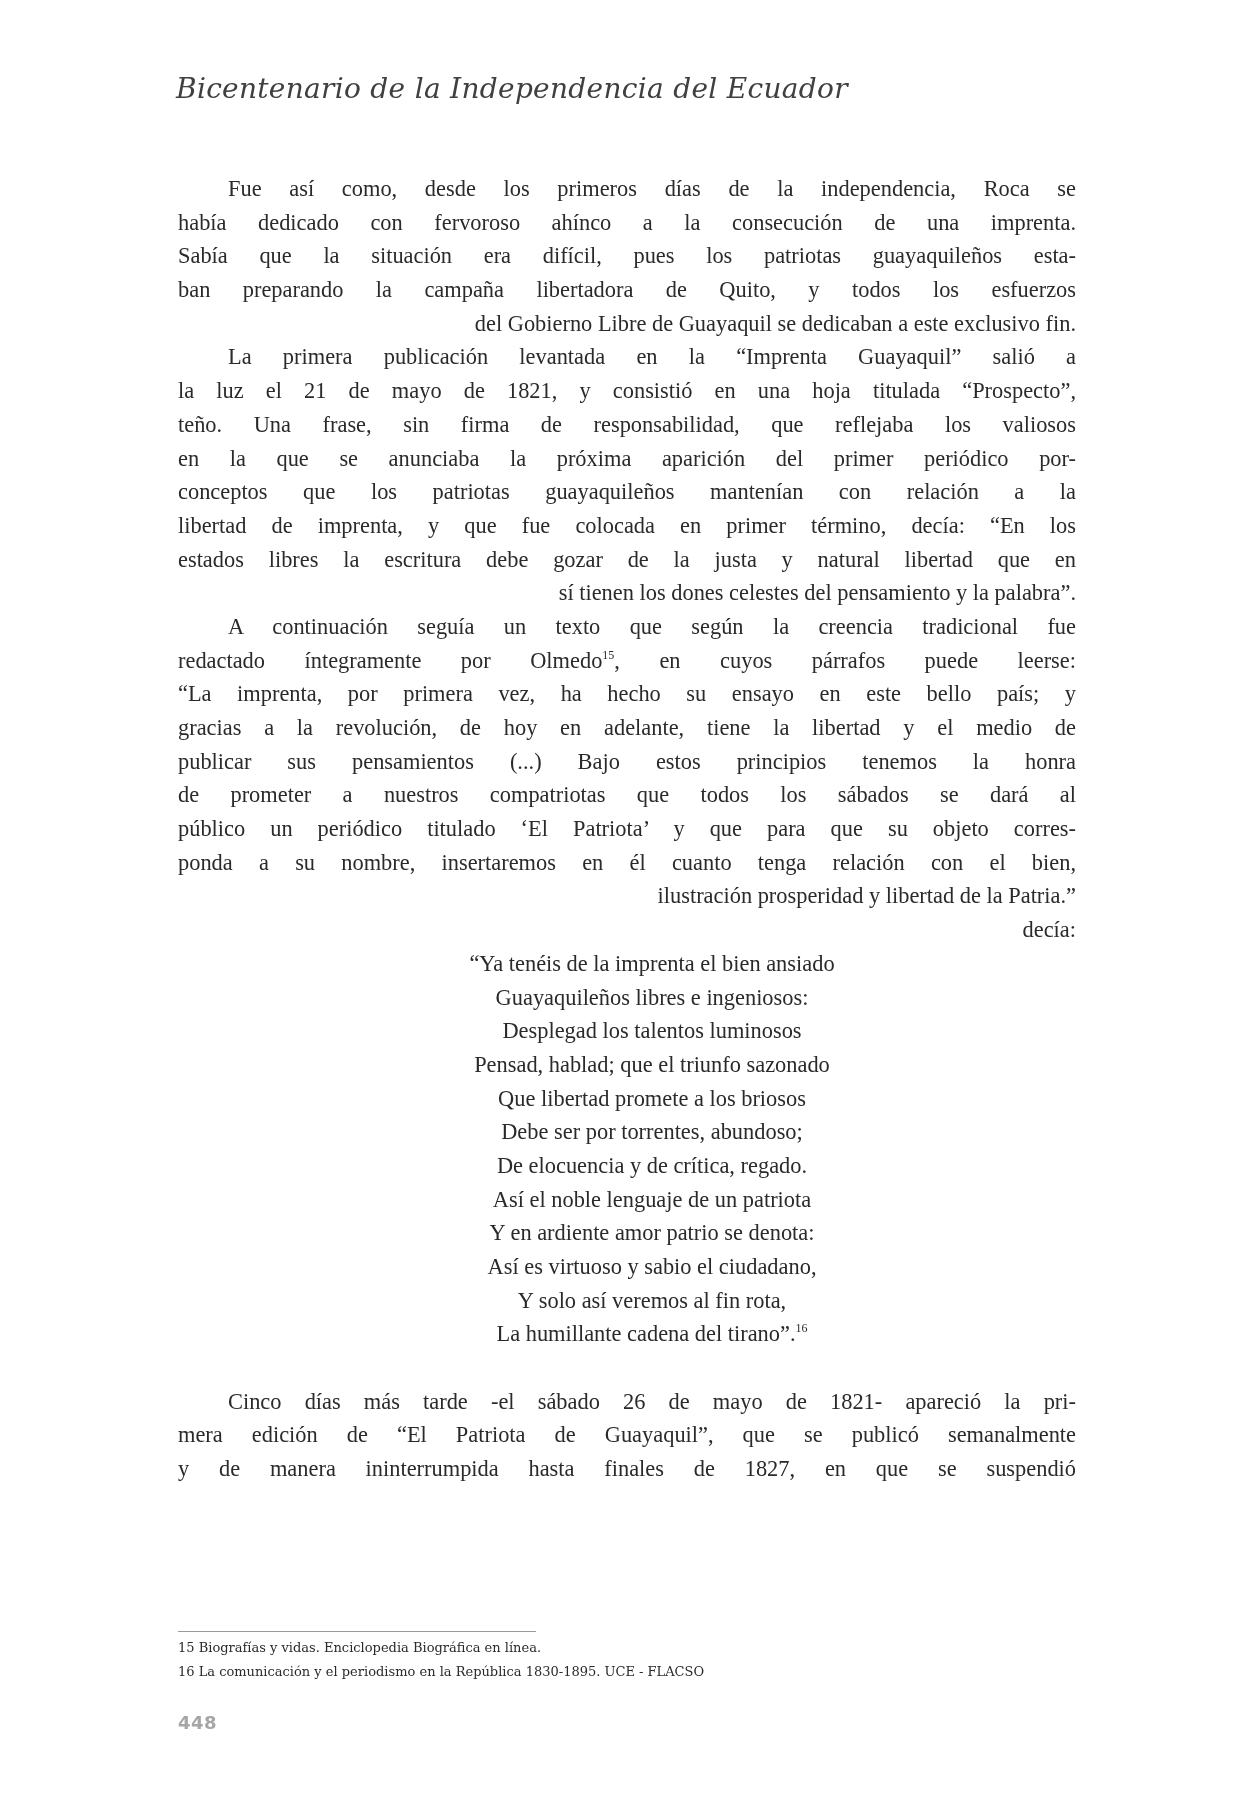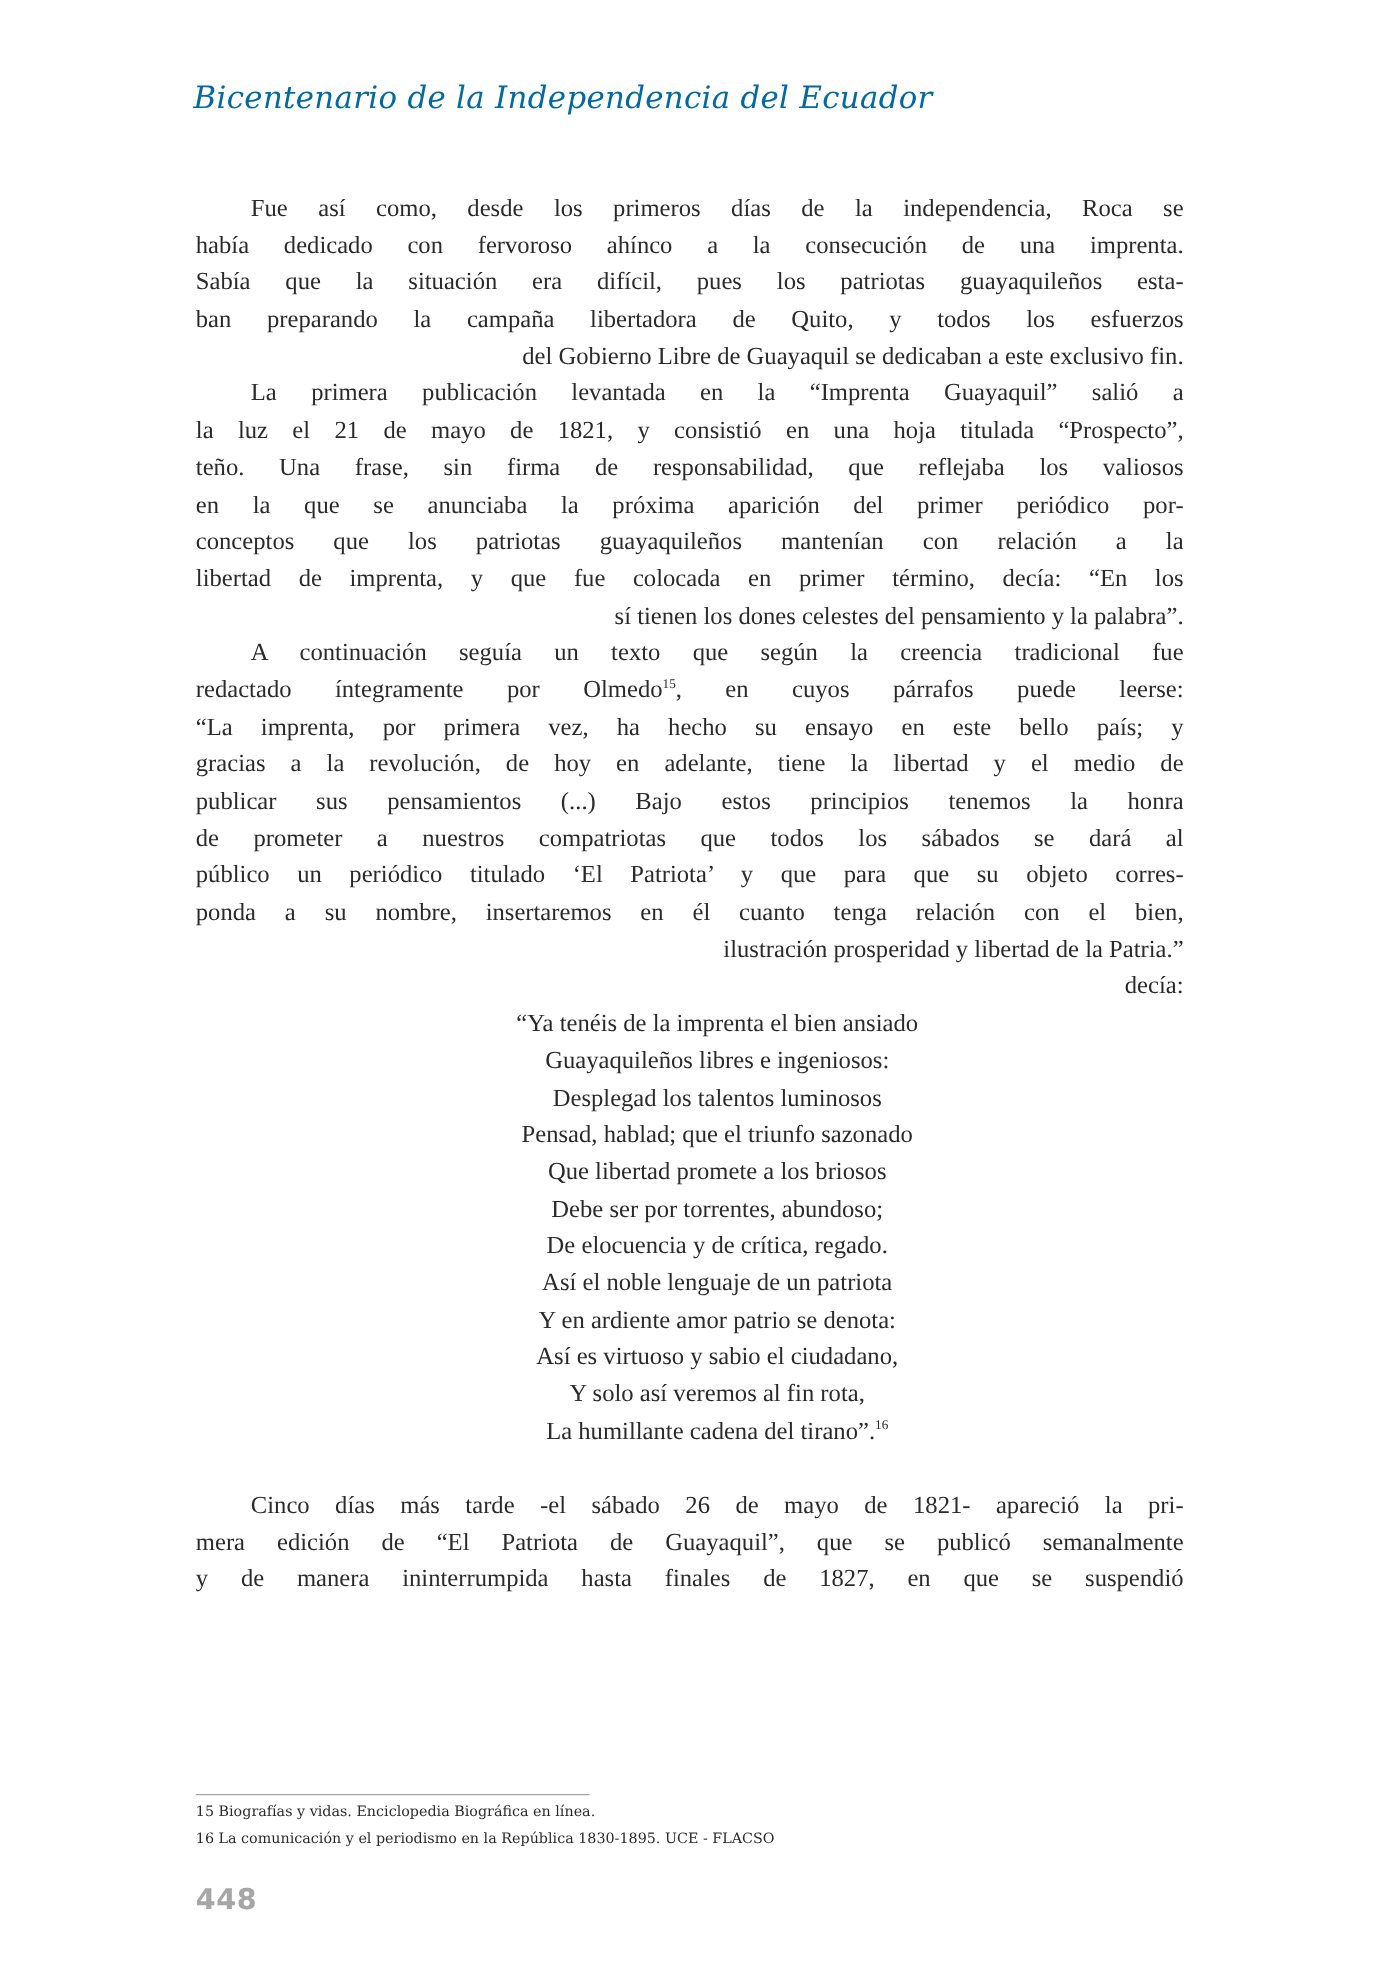--- a/index.html
+++ b/index.html
@@ -13,21 +13,21 @@
       position: relative;
       overflow: hidden;
     }
     .running-header {
       position: absolute;
       left: 176px;
       top: 72px;
       font-family: "DejaVu Serif", serif;
       font-style: italic;
       font-size: 28px;
-      color: #0369a1;
+      color: #404040;
       letter-spacing: 0.3px;
       white-space: nowrap;
     }
     .body-text {
       position: absolute;
       left: 178px;
       top: 172px;
       width: 898px;
       font-family: Liberation Serif, serif;
       font-size: 22.4px;
@@ -87,21 +87,21 @@
       height: 24px;
       line-height: 24px;
       white-space: nowrap;
     }
     .page-number {
       position: absolute;
       left: 178px;
       top: 1712px;
       font-family: "DejaVu Sans", sans-serif;
       font-weight: bold;
-      font-size: 26px;
+      font-size: 18px;
       color: #a6a6a6;
       letter-spacing: 0.5px;
     }
   </style>
 </head>
 <body>
 
 <div class="running-header">Bicentenario de la Independencia del Ecuador</div>
 
 <div class="body-text">
@@ -114,20 +114,21 @@
     <div class="line last">del Gobierno Libre de Guayaquil se dedicaban a este exclusivo fin.</div>
   </div>
 
   <div>
     <div class="line just indent">La primera publicación levantada en la “Imprenta Guayaquil” salió a</div>
     <div class="line just">la luz el 21 de mayo de 1821, y consistió en una hoja titulada “Prospecto”,</div>
     <div class="line just">teño. Una frase, sin firma de responsabilidad, que reflejaba los valiosos</div>
     <div class="line just">en la que se anunciaba la próxima aparición del primer periódico por-</div>
     <div class="line just">conceptos que los patriotas guayaquileños mantenían con relación a la</div>
     <div class="line just">libertad de imprenta, y que fue colocada en primer término, decía: “En los</div>
+    <div class="line just">estados libres la escritura debe gozar de la justa y natural libertad que en</div>
     <div class="line last">sí tienen los dones celestes del pensamiento y la palabra”.</div>
   </div>
 
   <div>
     <div class="line just indent">A continuación seguía un texto que según la creencia tradicional fue</div>
     <div class="line just"><span>redactado íntegramente por Olmedo</span><sup>15</sup><span>, en cuyos párrafos puede leerse:</span></div>
     <div class="line just">“La imprenta, por primera vez, ha hecho su ensayo en este bello país; y</div>
     <div class="line just">gracias a la revolución, de hoy en adelante, tiene la libertad y el medio de</div>
     <div class="line just">publicar sus pensamientos (...) Bajo estos principios tenemos la honra</div>
     <div class="line just">de prometer a nuestros compatriotas que todos los sábados se dará al</div>

